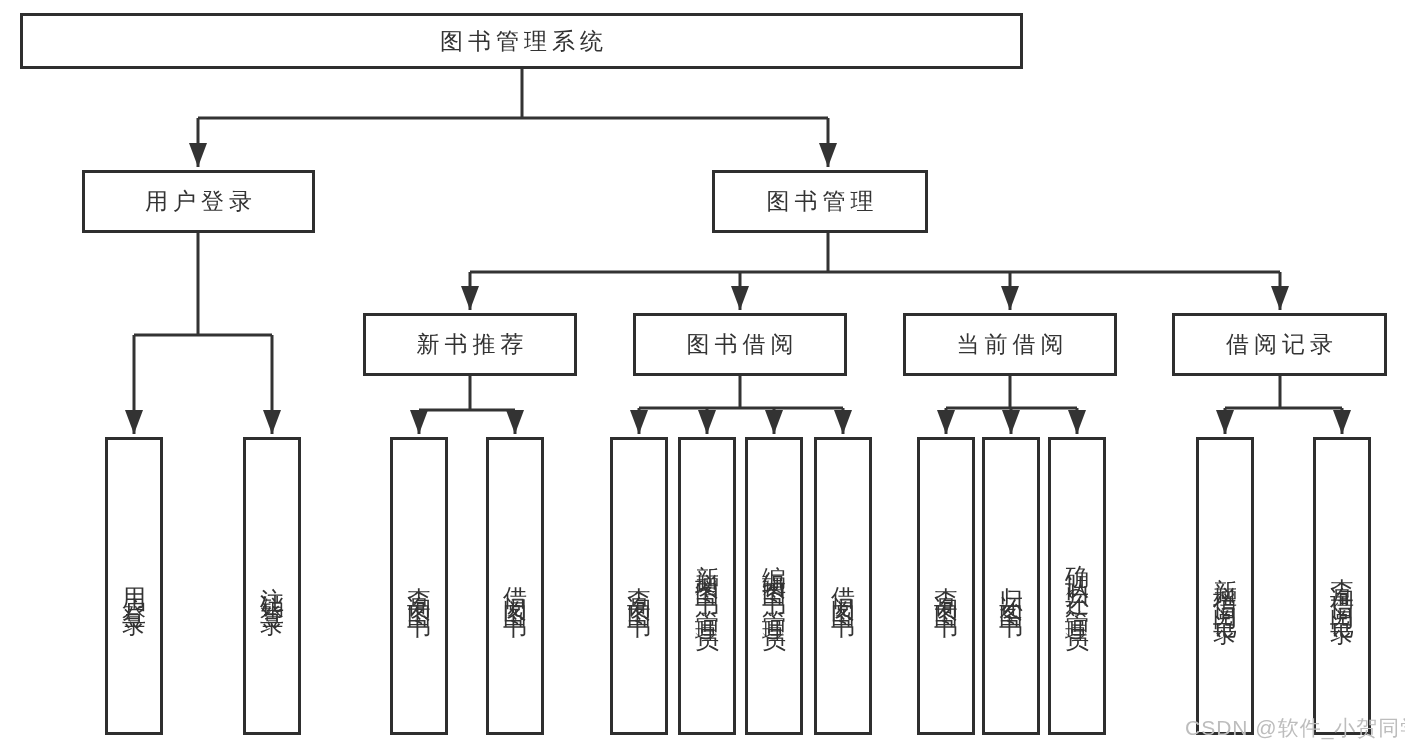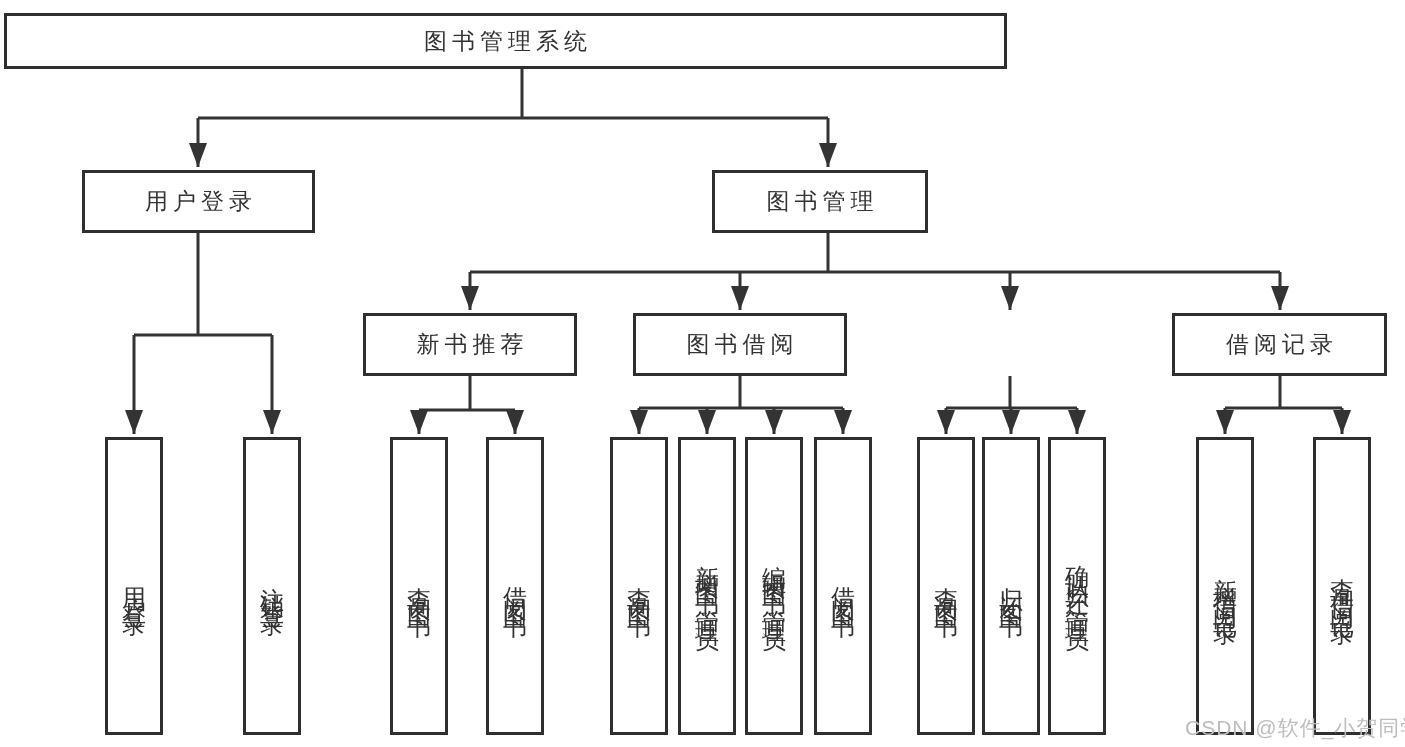--- a/index.html
+++ b/index.html
@@ -99,36 +99,39 @@
       <path d="M946 408 V434" marker-end="url(#ah)"></path>
       <path d="M1011 408 V434" marker-end="url(#ah)"></path>
       <path d="M1077 408 V434" marker-end="url(#ah)"></path>
 
       <path d="M1280 376 V408 M1225 408 H1342"></path>
       <path d="M1225 408 V434" marker-end="url(#ah)"></path>
       <path d="M1342 408 V434" marker-end="url(#ah)"></path>
     </g>
   </svg>
 
-  <div class="node hnode" style="left:4px; top:13px; width:1003px; height:56px;">
+  <div class="node hnode" style="left:20px; top:13px; width:1003px; height:56px;">
     <span class="label">图书管理系统</span>
   </div>
 
   <div class="node hnode" style="left:82px; top:170px; width:233px; height:63px;">
     <span class="label">用户登录</span>
   </div>
   <div class="node hnode" style="left:712px; top:170px; width:216px; height:63px;">
     <span class="label">图书管理</span>
   </div>
 
   <div class="node hnode" style="left:633px; top:313px; width:214px; height:63px;">
     <span class="label">图书借阅</span>
   </div>
   <div class="node hnode" style="left:363px; top:313px; width:214px; height:63px;">
     <span class="label">新书推荐</span>
+  </div>
+  <div class="node hnode" style="left:903px; top:313px; width:214px; height:63px;">
+    <span class="label">当前借阅</span>
   </div>
   <div class="node hnode" style="left:1172px; top:313px; width:215px; height:63px;">
     <span class="label">借阅记录</span>
   </div>
 
   <div class="node vnode" style="left:105px; top:437px; width:58px; height:298px;">
     <span class="label">用户登录</span>
   </div>
   <div class="node vnode" style="left:243px; top:437px; width:58px; height:298px;">
     <span class="label">注销登录</span>

